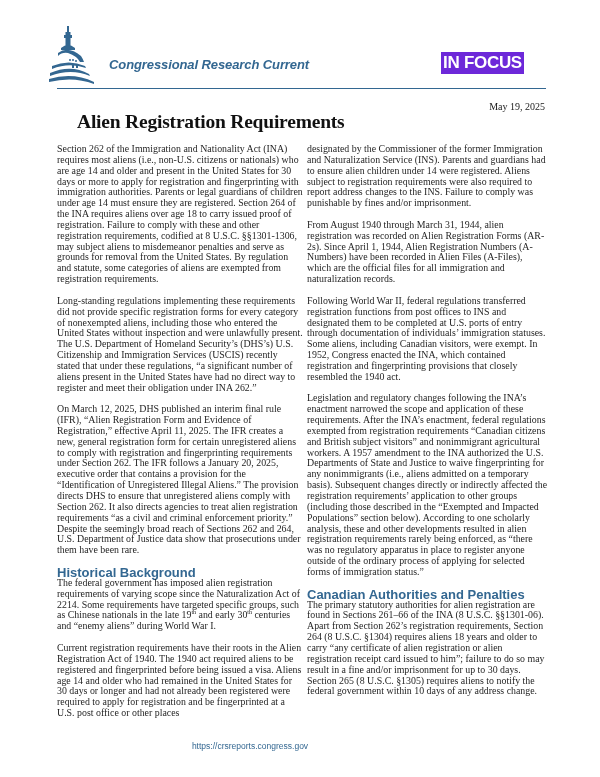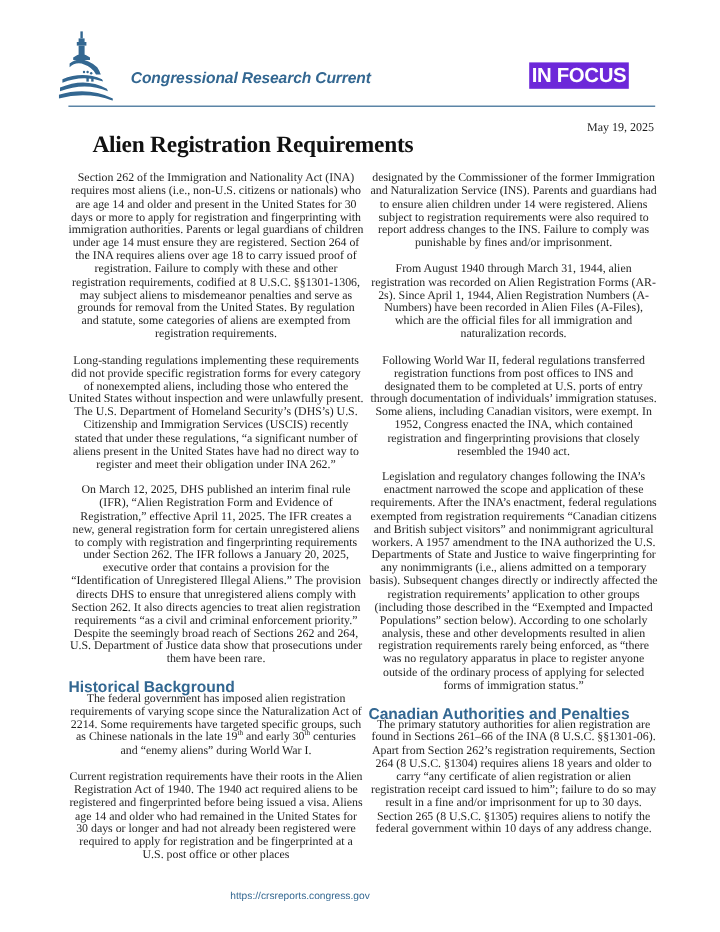--- a/index.html
+++ b/index.html
@@ -9,21 +9,21 @@
   .brand { position: absolute; left: 60px; top: 32px; }
   .brand-name { font-family: "Liberation Sans", "DejaVu Sans", sans-serif; font-style: italic; font-weight: bold; font-size: 13px; color: #336791; letter-spacing: -0.1px; line-height: 14px; }
   .brand-tag { font-family: "Liberation Sans", "DejaVu Sans", sans-serif; font-size: 8.2px; color: #336791; line-height: 10px; margin-top: 1px; }
   .infocus { position: absolute; left: 392px; top: 26px; width: 83px; height: 22px; background: #6d28d9; color: #ffffff; font-family: "Liberation Sans", "DejaVu Sans", sans-serif; font-weight: bold; font-size: 17px; line-height: 22px; text-align: center; letter-spacing: -0.3px; }
   .rule { position: absolute; left: 57px; top: 88px; width: 489px; height: 1.2px; background: #336791; }
   .date { position: absolute; right: 55px; top: 101px; font-size: 10px; color: #1a1a1a; }
   .title { position: absolute; left: 57px; top: 111px; font-family: "Liberation Serif", "DejaVu Serif", serif; font-weight: bold; font-size: 19.5px; color: #111; letter-spacing: -0.2px; margin-left: 20px; }
   .col { position: absolute; top: 144px; font-size: 9.9px; line-height: 10.85px; color: #1f1f1f; }
   .col1 { left: 57px; width: 246px; }
   .col2 { left: 307px; width: 242px; }
-  .col p { margin: 0 0 10.85px 0; text-align: center; }
+  .col p { margin: 0 0 10.85px 0; }
   .col h2 { margin: 0; font-family: "Liberation Sans", "DejaVu Sans", sans-serif; font-weight: bold; font-size: 13px; line-height: 11px; color: #336791; }
   .col h2 + p { margin-top: 0; }
   sup { font-size: 6px; line-height: 0; }
   .footer { position: absolute; left: 0; width: 500px; top: 741px; text-align: center; font-family: "Liberation Sans", "DejaVu Sans", sans-serif; font-size: 8.5px; color: #336791; }
 </style>
 </head>
 <body>
 
 <div class="header">
   <svg class="logo" viewBox="0 0 48 58" xmlns="http://www.w3.org/2000/svg">

